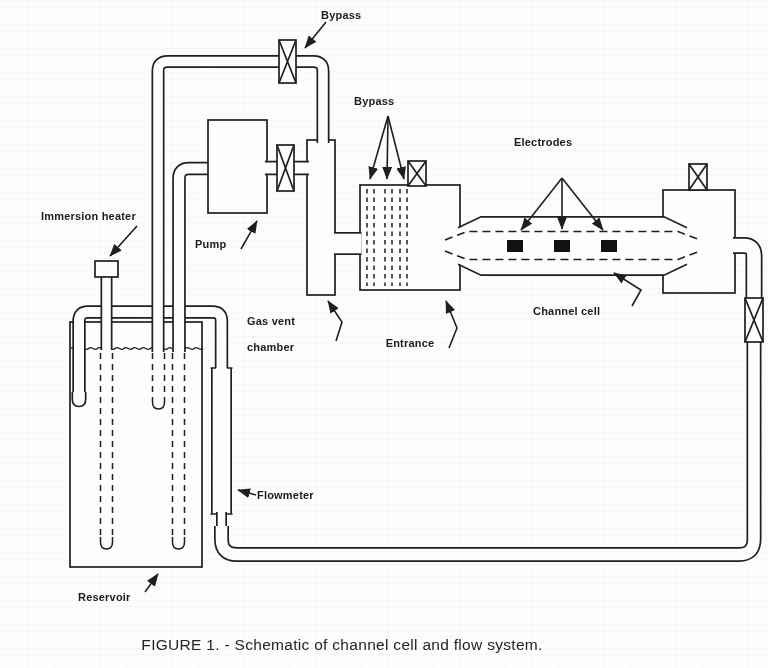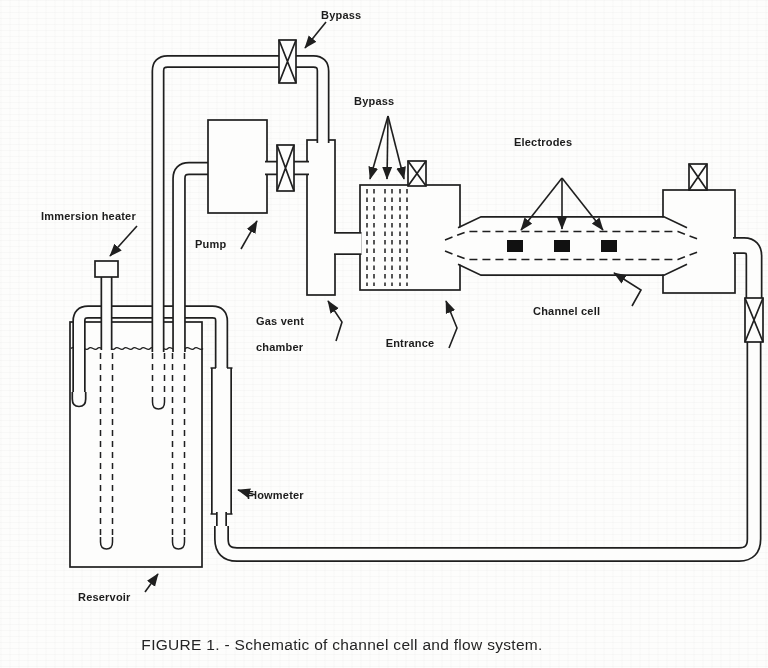--- a/index.html
+++ b/index.html
@@ -177,28 +177,28 @@
     </g>
   </g>
 </svg>
 
 <div class="lbl" style="left:321px;top:5px;">Bypass</div>
 <div class="lbl" style="left:354px;top:91px;">Bypass</div>
 <div class="lbl" style="left:514px;top:132px;">Electrodes</div>
 <div class="lbl" style="left:2px;top:206px;margin-left:39px;">Immersion heater</div>
 <div class="lbl" style="left:195px;top:234px;">Pump</div>
 
-<div class="lbl twoline" style="left:256px;top:308px;">
+<div class="lbl twoline" style="left:247px;top:308px;">
   <div>Gas vent</div>
   <div>chamber</div>
 </div>
 
 <div class="lbl twoline" style="left:366px;top:317px;width:88px;text-align:center;margin-top:13px;">
   <div>Entrance</div>
 </div>
 
 <div class="lbl" style="left:533px;top:301px;">Channel cell</div>
-<div class="lbl" style="left:247px;top:485px;text-align:center;">Flowmeter</div>
+<div class="lbl" style="left:257px;top:485px;text-align:center;">Flowmeter</div>
 <div class="lbl" style="left:78px;top:587px;">Reservoir</div>
 
 <div class="caption">FIGURE 1. - Schematic of channel cell and flow system.</div>
 
 </div>
 
 </body></html>

